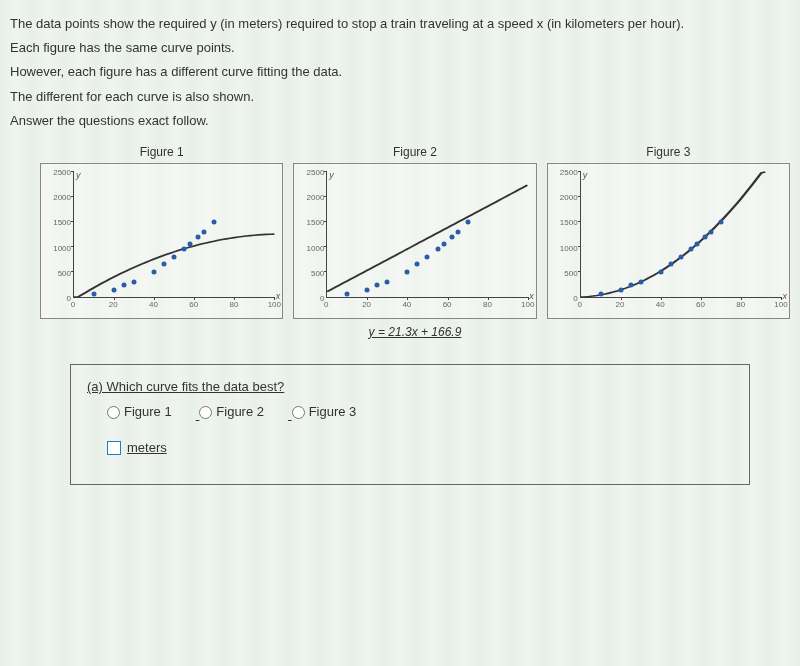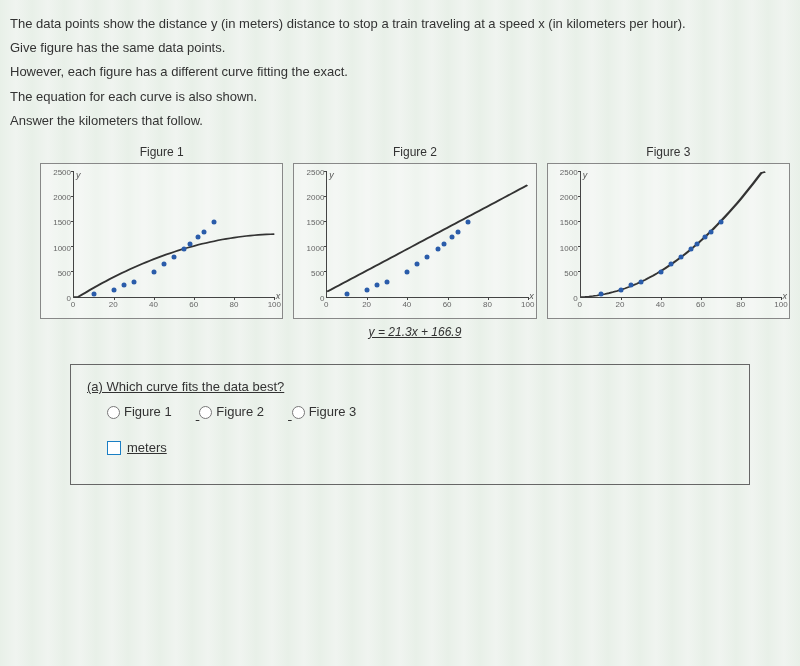--- a/index.html
+++ b/index.html
@@ -38,25 +38,25 @@
     .answer-row { margin: 8px 0 0 20px; display: flex; align-items: center; gap: 6px; }
     .answer-box { width: 14px; height: 14px; border: 1px solid #1a7fc4; background: white; }
     svg.curve { position: absolute; left:0; top:0; width:100%; height:100%; overflow: visible; }
     svg.curve path { stroke: #333; stroke-width: 1.3; fill: none; }
     .axis-var { position:absolute; font-size:9px; color:#555; font-style:italic; }
   </style>
 </head>
 <body>
 
 <div class="intro">
-  <p>The data points show the distance y (in meters) distance to stop a train traveling at a speed x (in kilometers per hour).</p>
-  <p>Give figure has the same data points.</p>
-  <p>However, each figure has a different curve fitting the exact.</p>
-  <p>The equation for each curve is also shown.</p>
-  <p>Answer the kilometers that follow.</p>
+  <p>The data points show the required y (in meters) required to stop a train traveling at a speed x (in kilometers per hour).</p>
+  <p>Each figure has the same curve points.</p>
+  <p>However, each figure has a different curve fitting the data.</p>
+  <p>The different for each curve is also shown.</p>
+  <p>Answer the questions exact follow.</p>
 </div>
 
 <div class="figures">
   <div class="figure-container">
     <div class="figure-title">Figure 1</div>
     <div class="chart-box">
       <div class="chart-area" id="chart-0">
           <div class="y-labels">
             <div class="y-label" style="top: 130px;">0</div>
             <div class="y-label" style="top: 104.8px;">500</div>

